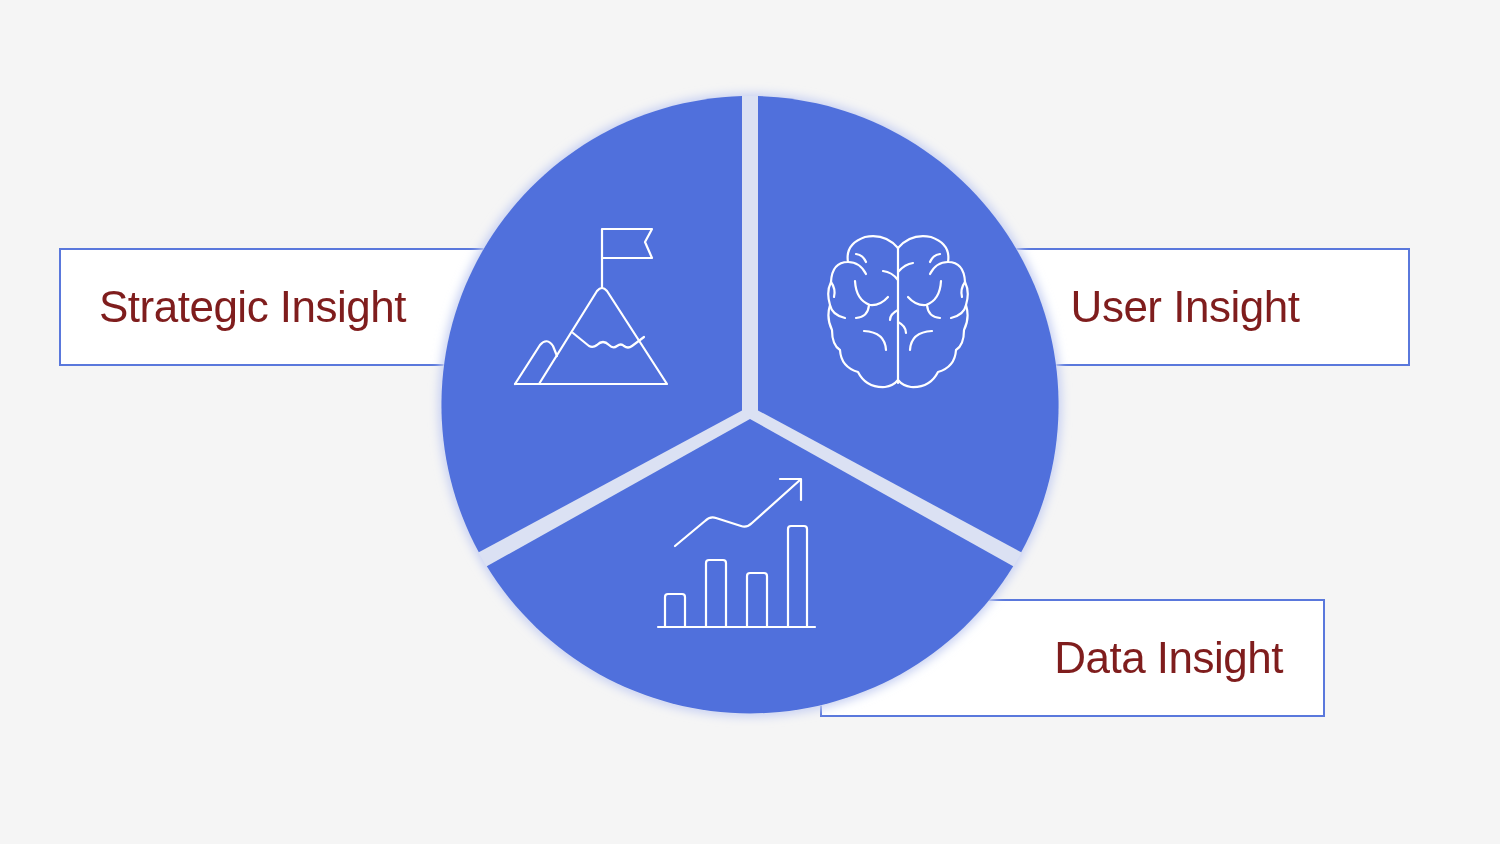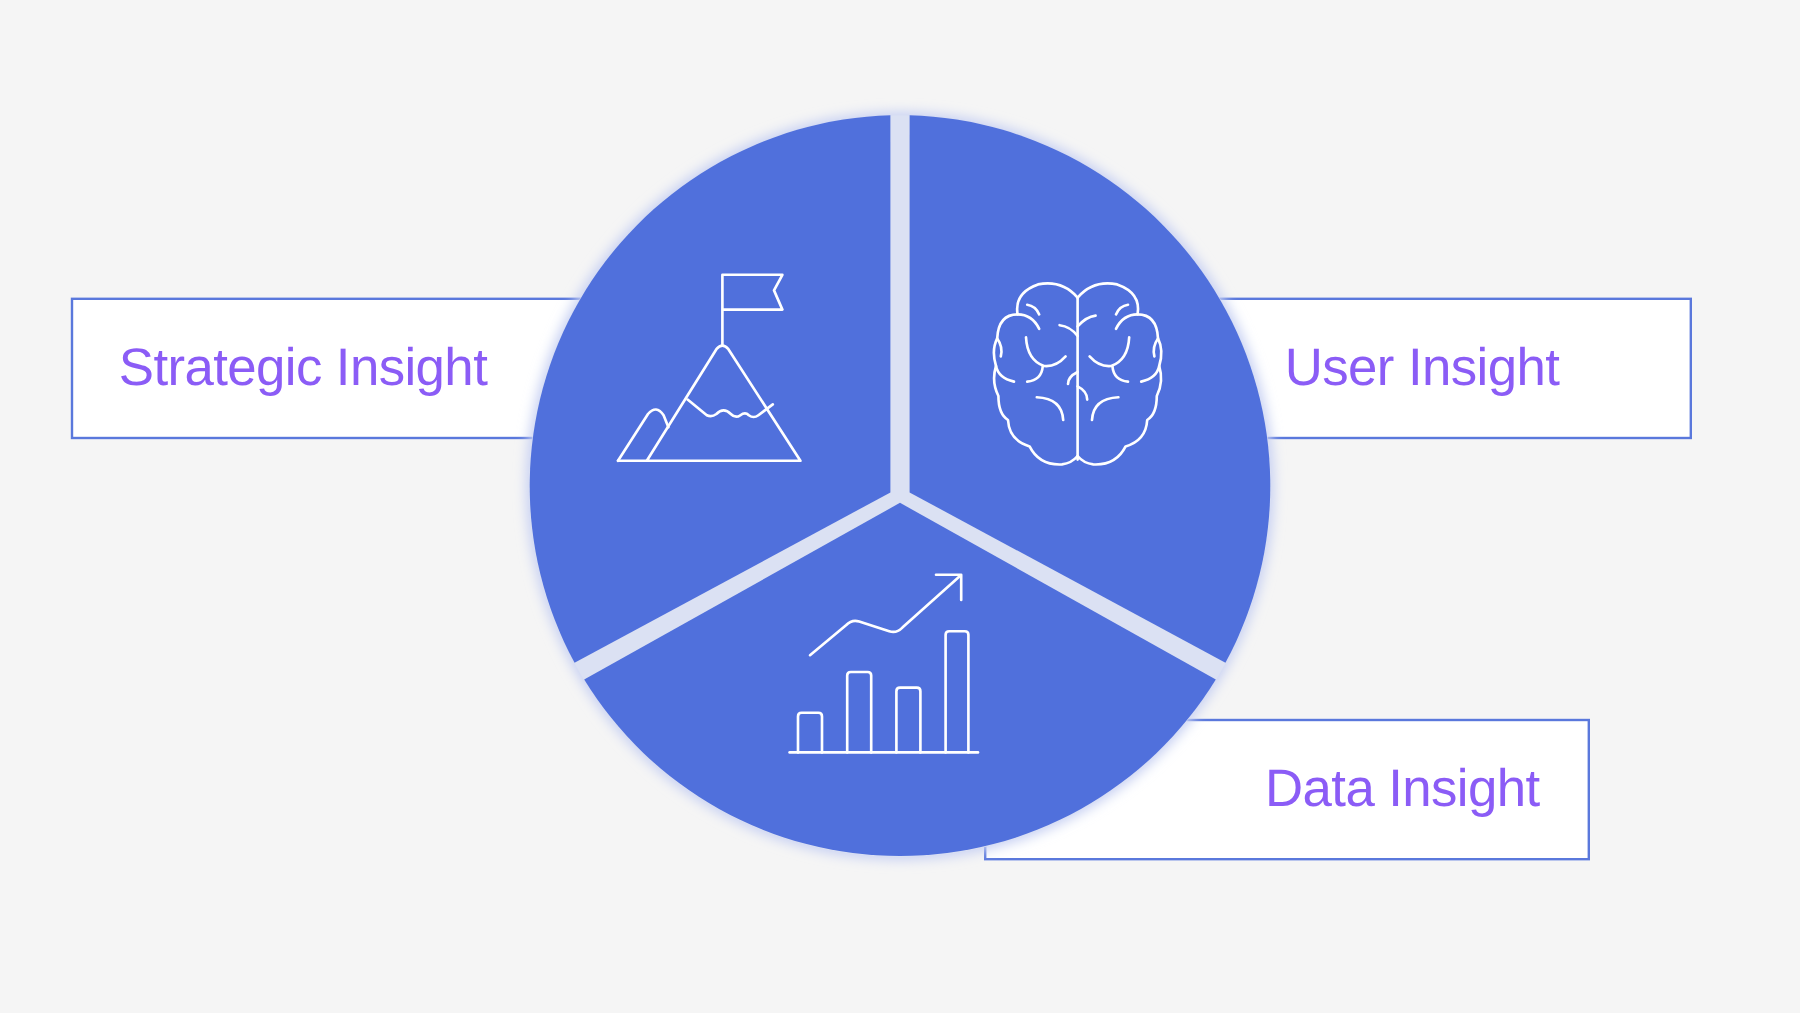--- a/index.html
+++ b/index.html
@@ -11,21 +11,21 @@
     font-family: "Liberation Sans", "DejaVu Sans", sans-serif;
   }
   .label-box {
     position: absolute;
     background: #ffffff;
     border: 2px solid #5a78dc;
     box-sizing: border-box;
     display: flex;
     align-items: center;
     font-size: 44px;
-    color: #8b5cf6;
+    color: #7f1d1d;
     letter-spacing: -0.5px;
   }
   #box-strategic { left: 59px; top: 248px; width: 440px; height: 118px; padding-left: 38px; justify-content: flex-start; }
   #box-user { left: 1000px; top: 248px; width: 410px; height: 118px; padding-right: 40px; justify-content: center; }
   #box-data { left: 820px; top: 599px; width: 505px; height: 118px; padding-right: 40px; justify-content: flex-end; }
   svg#wheel { position: absolute; left: 0; top: 0; }
 </style>
 </head>
 <body>
 

